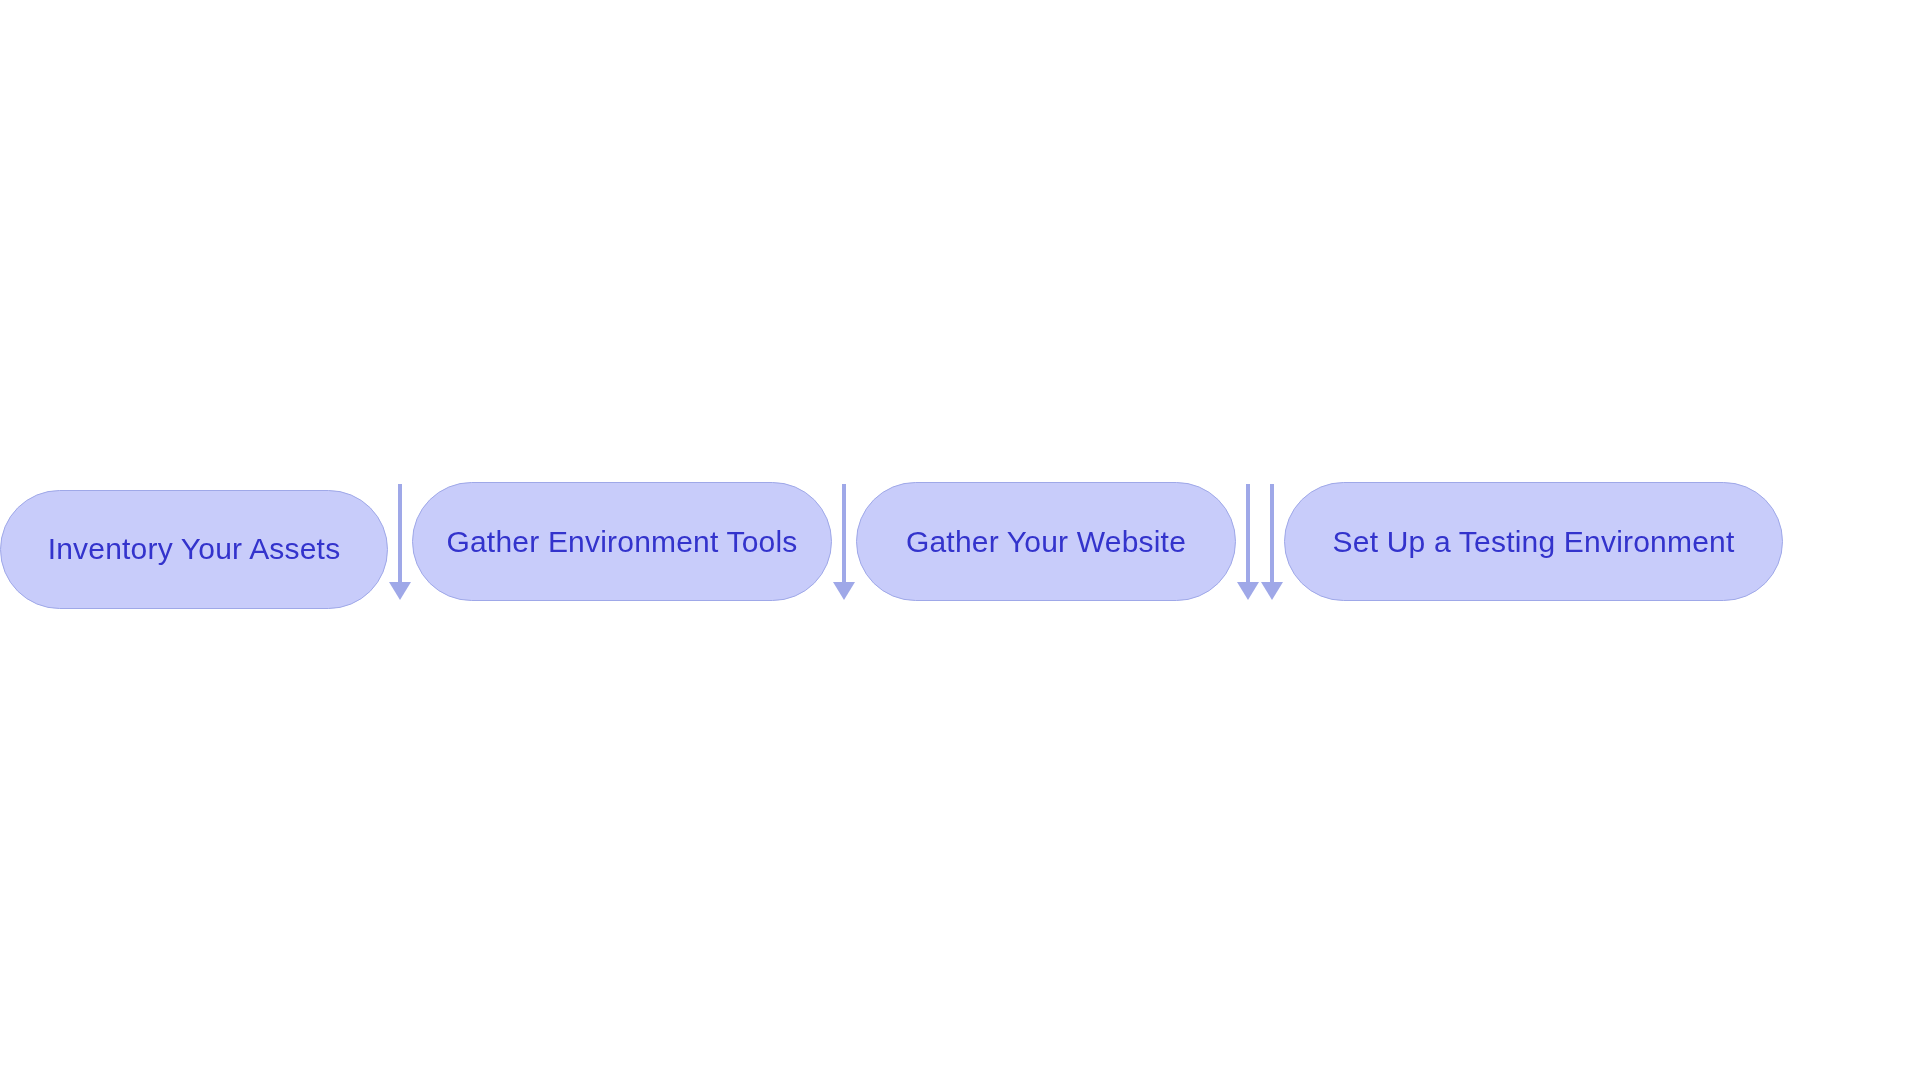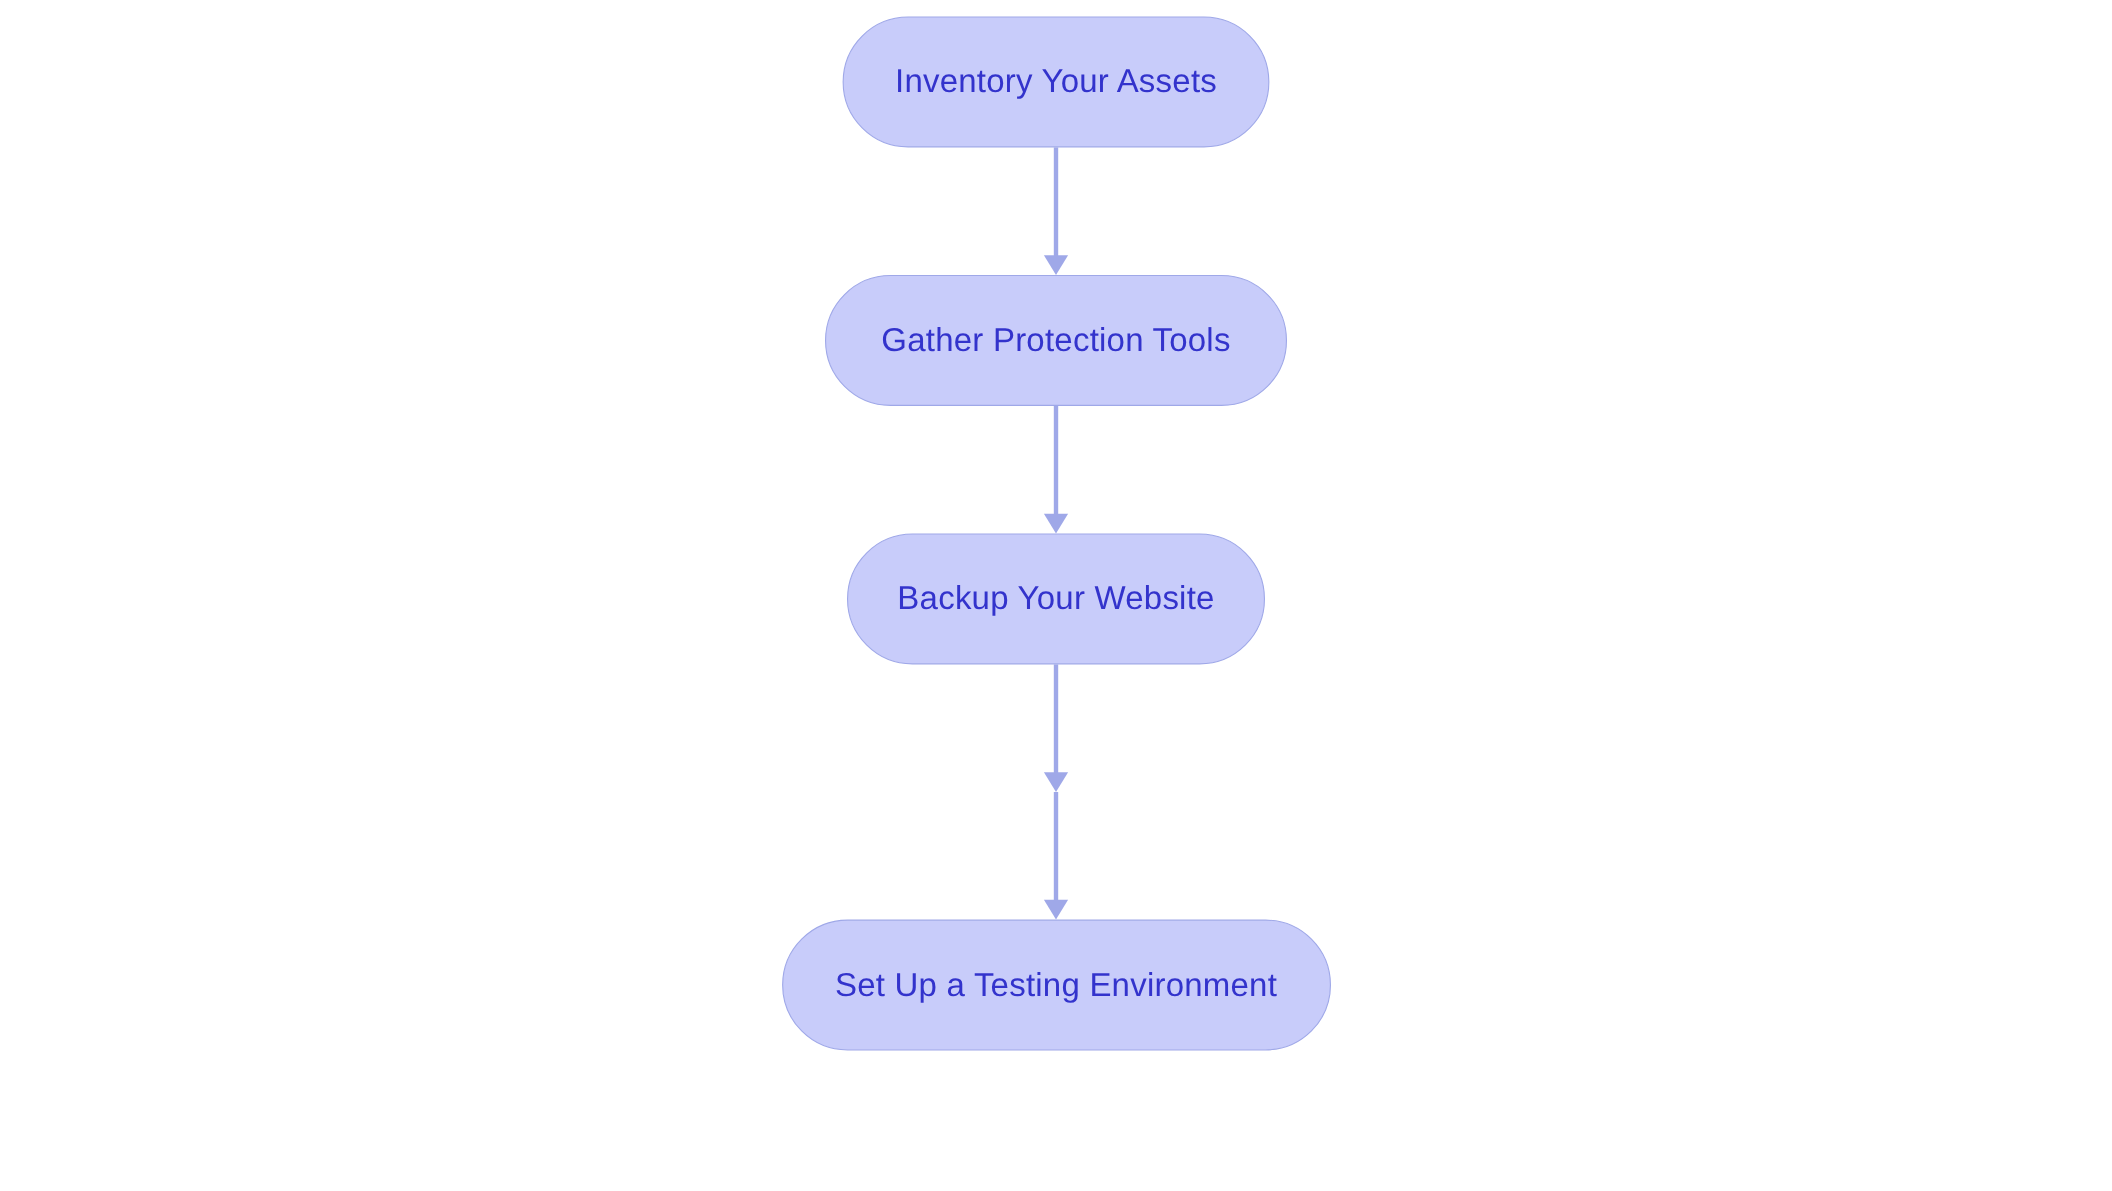--- a/index.html
+++ b/index.html
@@ -20,21 +20,21 @@
     height: 1083px;
     background: #ffffff;
   }
   .flow-column {
     position: absolute;
     left: 0;
     top: 0;
     width: 1920px;
     height: 1083px;
     display: flex;
-    flex-direction: column;
+    flex-direction: row;
     align-items: center;
     justify-content: flex-start;
   }
   .flow-node {
     box-sizing: border-box;
     height: 119px;
     border-radius: 60px;
     background: #c8ccfa;
     border: 1.6px solid #9fa8e8;
     display: flex;
@@ -94,30 +94,30 @@
     <div class="flow-node n1">
       <span class="flow-node-label">Inventory Your Assets</span>
     </div>
 
     <div class="flow-edge">
       <span class="edge-line"></span>
       <span class="edge-arrowhead"></span>
     </div>
 
     <div class="flow-node n2">
-      <span class="flow-node-label">Gather Protection Tools</span>
+      <span class="flow-node-label">Gather Environment Tools</span>
     </div>
 
     <div class="flow-edge">
       <span class="edge-line"></span>
       <span class="edge-arrowhead"></span>
     </div>
 
     <div class="flow-node n3">
-      <span class="flow-node-label">Backup Your Website</span>
+      <span class="flow-node-label">Gather Your Website</span>
     </div>
 
     <div class="flow-edge">
       <span class="edge-line"></span>
       <span class="edge-arrowhead"></span>
     </div>
 
 
     <div class="flow-edge">
       <span class="edge-line"></span>

